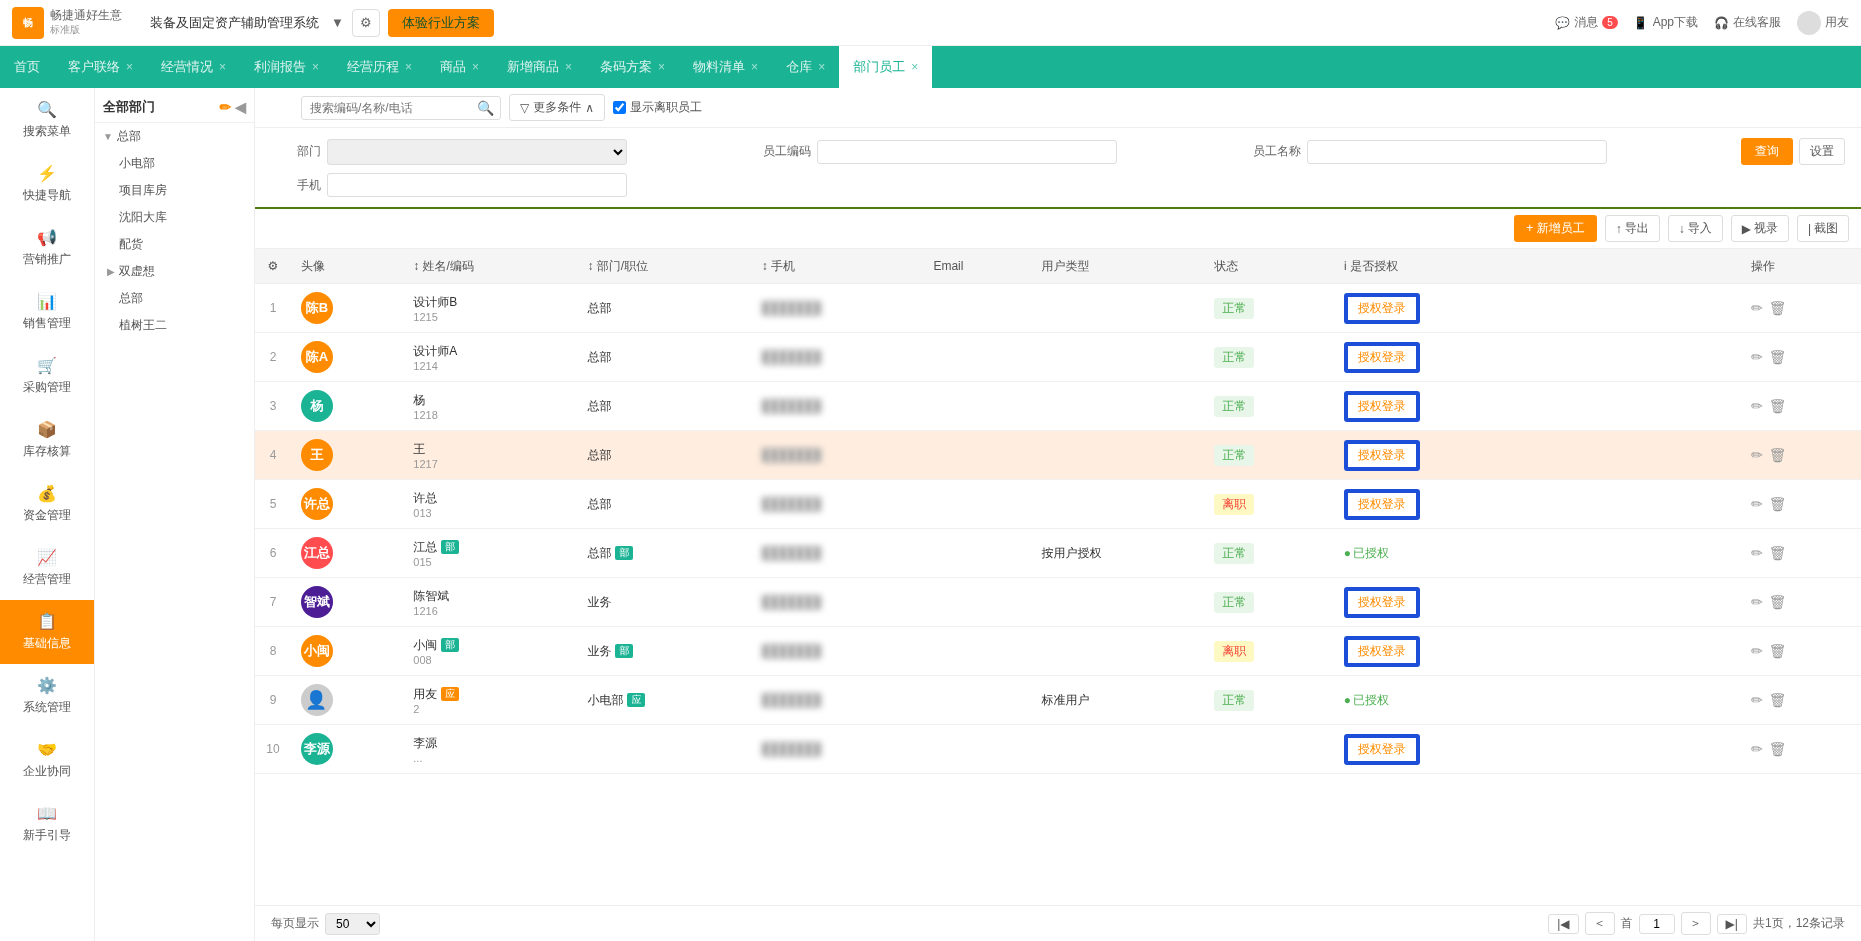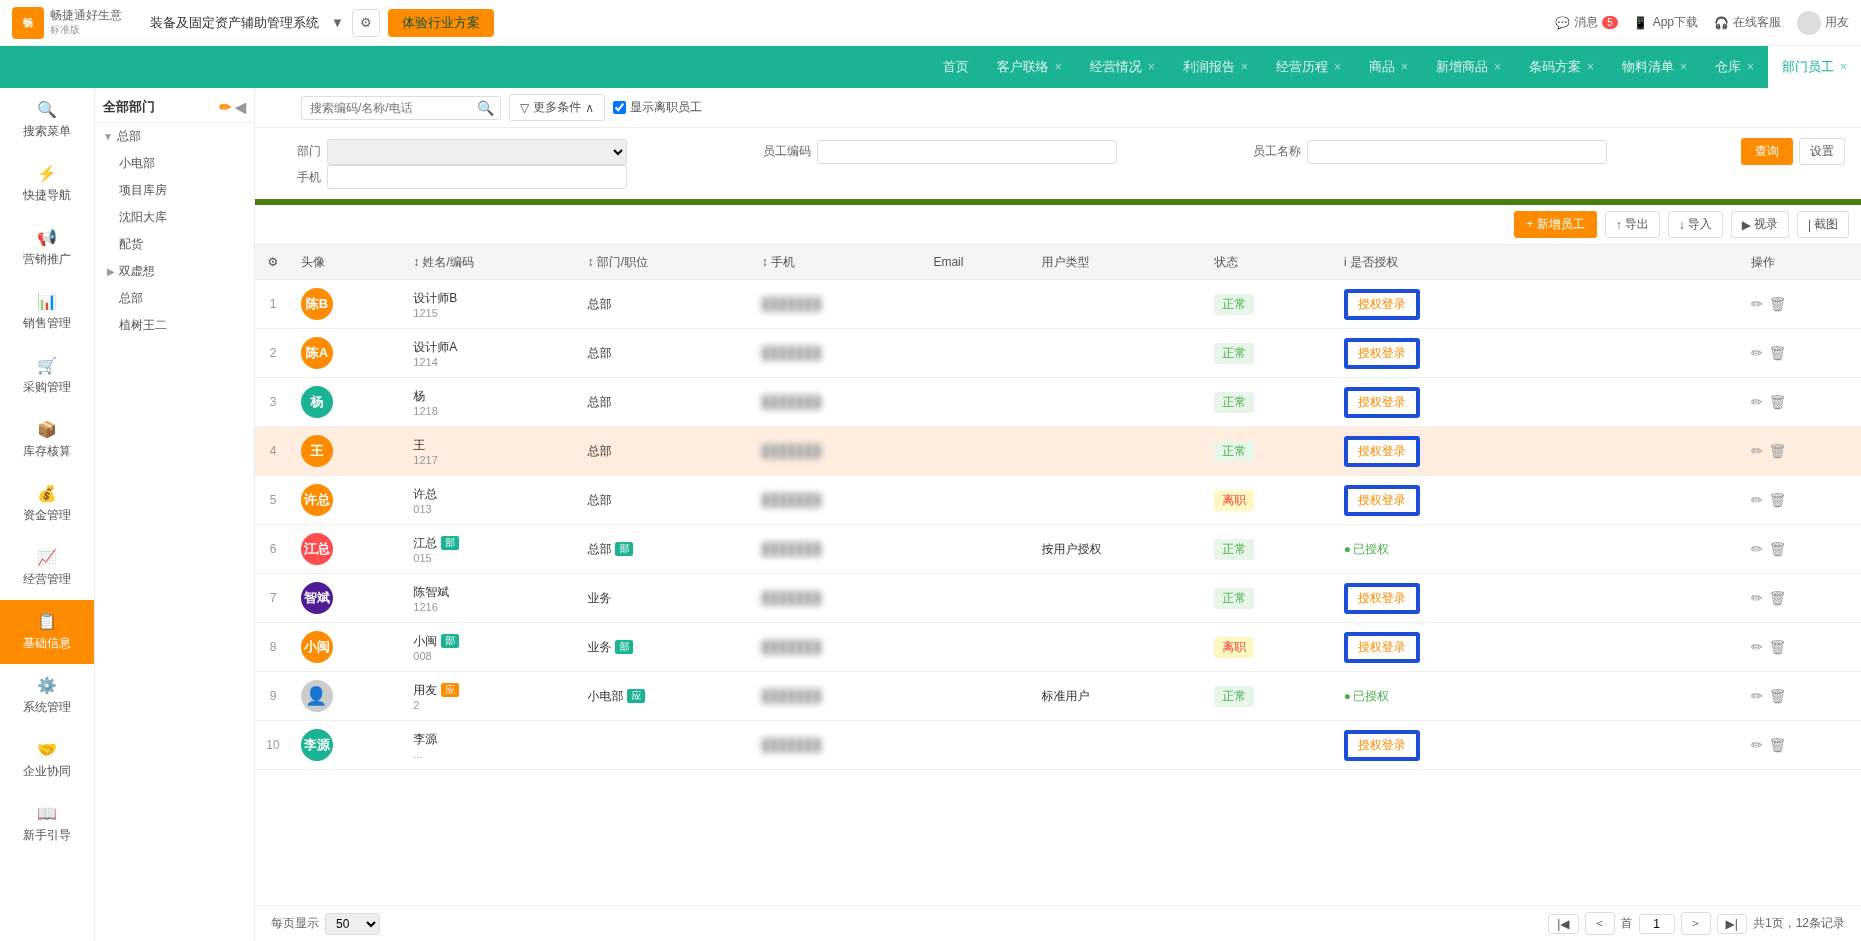--- a/index.html
+++ b/index.html
@@ -15,21 +15,21 @@
     .system-title { font-size: 13px; color: #333; margin-left: 20px; }
     .title-dropdown { color: #666; cursor: pointer; margin-left: 4px; }
     .settings-btn { width: 28px; height: 28px; border: 1px solid #ddd; border-radius: 4px; display: flex; align-items: center; justify-content: center; cursor: pointer; color: #666; }
     .trial-btn { background: #ff8c00; color: #14532d; border: none; padding: 5px 14px; border-radius: 4px; cursor: pointer; font-size: 13px; }
     .top-bar-right { display: flex; align-items: center; gap: 16px; }
     .top-right-item { display: flex; align-items: center; gap: 4px; color: #666; font-size: 12px; cursor: pointer; }
     .badge { background: #ff4d4f; color: #fff; border-radius: 10px; font-size: 10px; padding: 1px 5px; }
     .user-avatar-small { width: 24px; height: 24px; background: #ddd; border-radius: 50%; }
 
     
-    .nav-tabs { height: 42px; background: #1ab394; display: flex; align-items: center; padding: 0 0; overflow-x: auto; justify-content: flex-end; }
+    .nav-tabs { height: 42px; background: #1ab394; display: flex; align-items: center; padding: 0 0; overflow-x: auto; }
     .nav-tab { padding: 0 14px; height: 42px; display: flex; align-items: center; color: rgba(255,255,255,0.85); font-size: 13px; cursor: pointer; white-space: nowrap; position: relative; }
     .nav-tab.active { background: #fff; color: #1ab394; }
     .nav-tab .close-x { margin-left: 6px; font-size: 12px; opacity: 0.7; }
 
     
     .main-layout { display: flex; height: calc(941px - 46px - 42px); }
 
     
     .left-nav { width: 95px; background: #fff; border-right: 1px solid #eee; display: flex; flex-direction: column; }
     .left-nav-item { padding: 12px 8px; text-align: center; font-size: 12px; color: #555; cursor: pointer; display: flex; flex-direction: column; align-items: center; gap: 4px; }
@@ -77,21 +77,21 @@
     .right-content { flex: 1; display: flex; flex-direction: column; overflow: hidden; }
 
     
     .filter-top { background: #fff; padding: 6px 12px; border-bottom: 1px solid #eee; display: flex; align-items: center; gap: 8px; }
     .search-input-wrap { position: relative; display: flex; align-items: center; padding-left: 34px; }
     .search-input-wrap input { border: 1px solid #ddd; border-radius: 3px; padding: 4px 28px 4px 8px; font-size: 12px; width: 200px; }
     .search-icon-btn { position: absolute; right: 6px; color: #aaa; font-size: 14px; cursor: pointer; }
     .more-filter-btn { border: 1px solid #ddd; padding: 4px 10px; border-radius: 3px; display: flex; align-items: center; gap: 4px; font-size: 12px; color: #555; cursor: pointer; background: #fff; }
     .show-resigned-check { display: flex; align-items: center; gap: 4px; font-size: 12px; color: #555; cursor: pointer; }
 
-    .two-col-panel { display: flex; flex-direction: column; background: #fff; border-bottom: 6px solid #4d7c0f; padding: 10px 16px; gap: 0; }
+    .two-col-panel { display: flex; flex-direction: column; background: #fff; border-bottom: 2px solid #4d7c0f; padding: 10px 16px; gap: 8px; }
     .panel-row { display: flex; align-items: center; gap: 16px; }
     .panel-field { display: flex; align-items: center; gap: 6px; flex: 1; }
     .panel-field label { font-size: 12px; color: #666; white-space: nowrap; min-width: 50px; text-align: right; }
     .panel-field input, .panel-field select { flex: 1; border: 1px solid #ddd; border-radius: 3px; padding: 4px 8px; font-size: 12px; max-width: 300px; }
     .panel-actions { display: flex; gap: 6px; align-self: flex-end; }
 
     .header-row { display: flex; align-items: center; justify-content: flex-end; padding: 6px 12px; background: #fff; border-bottom: 1px solid #eee; gap: 8px; }
   </style>
 </head>
 <body>

